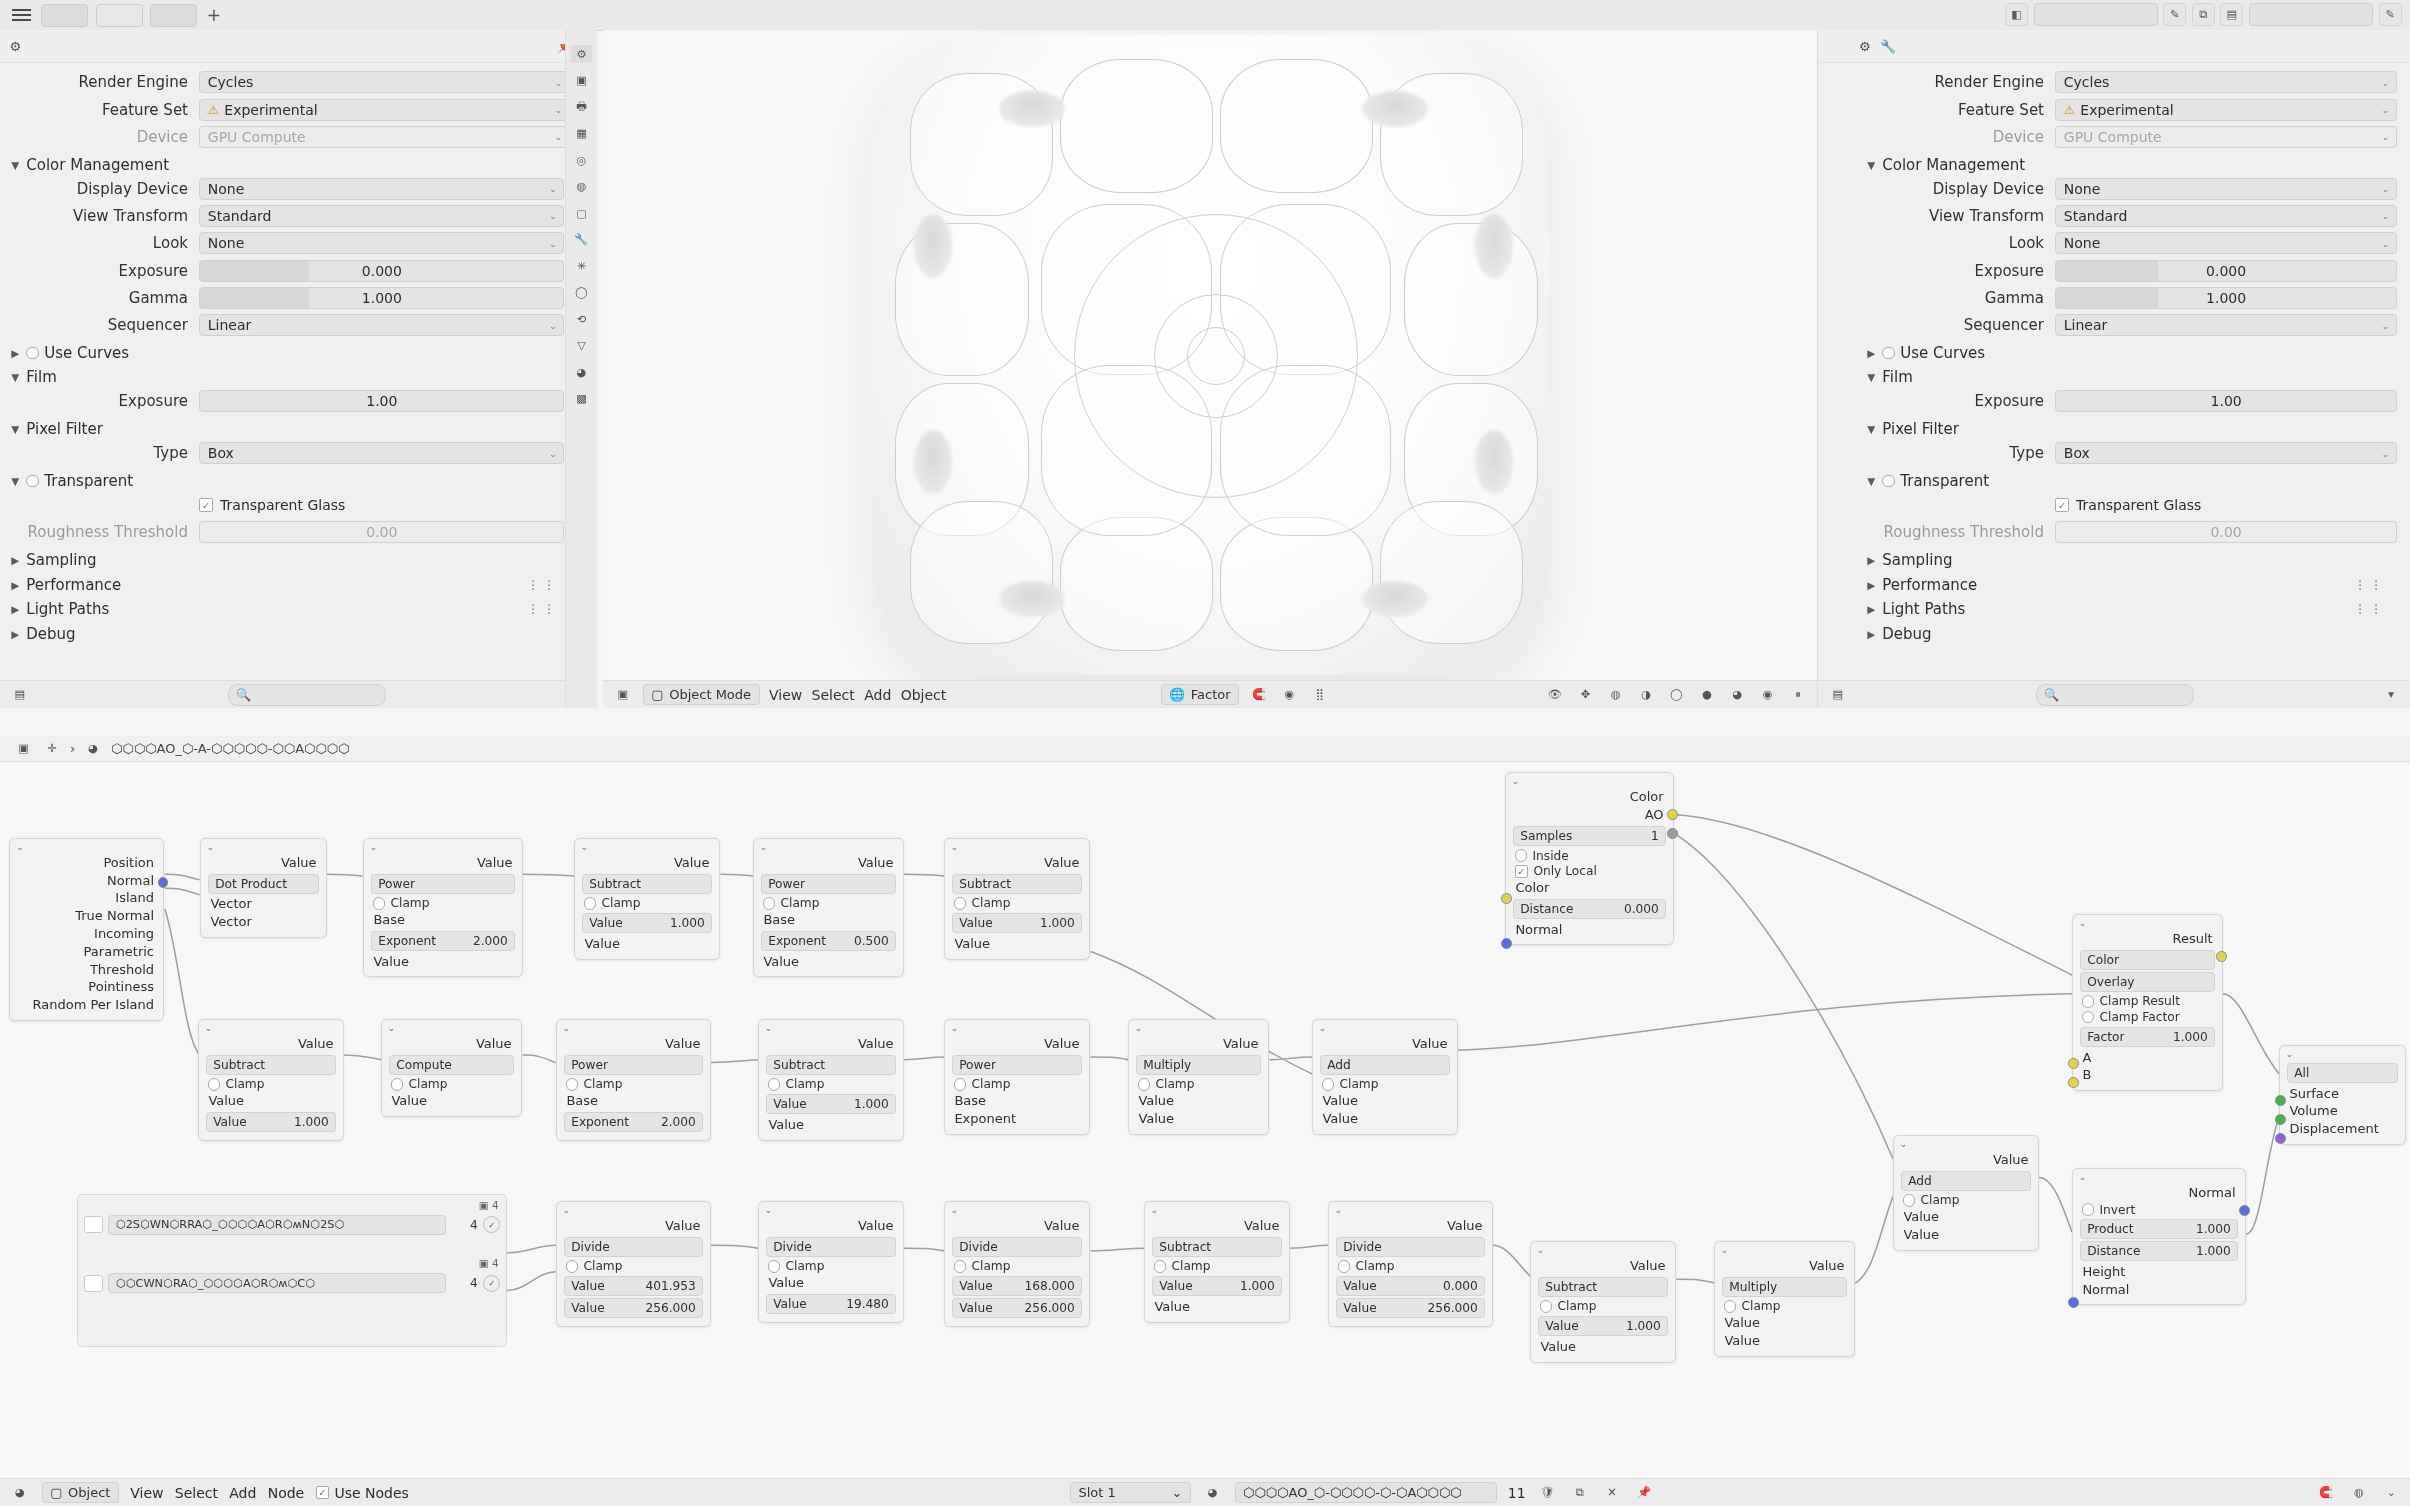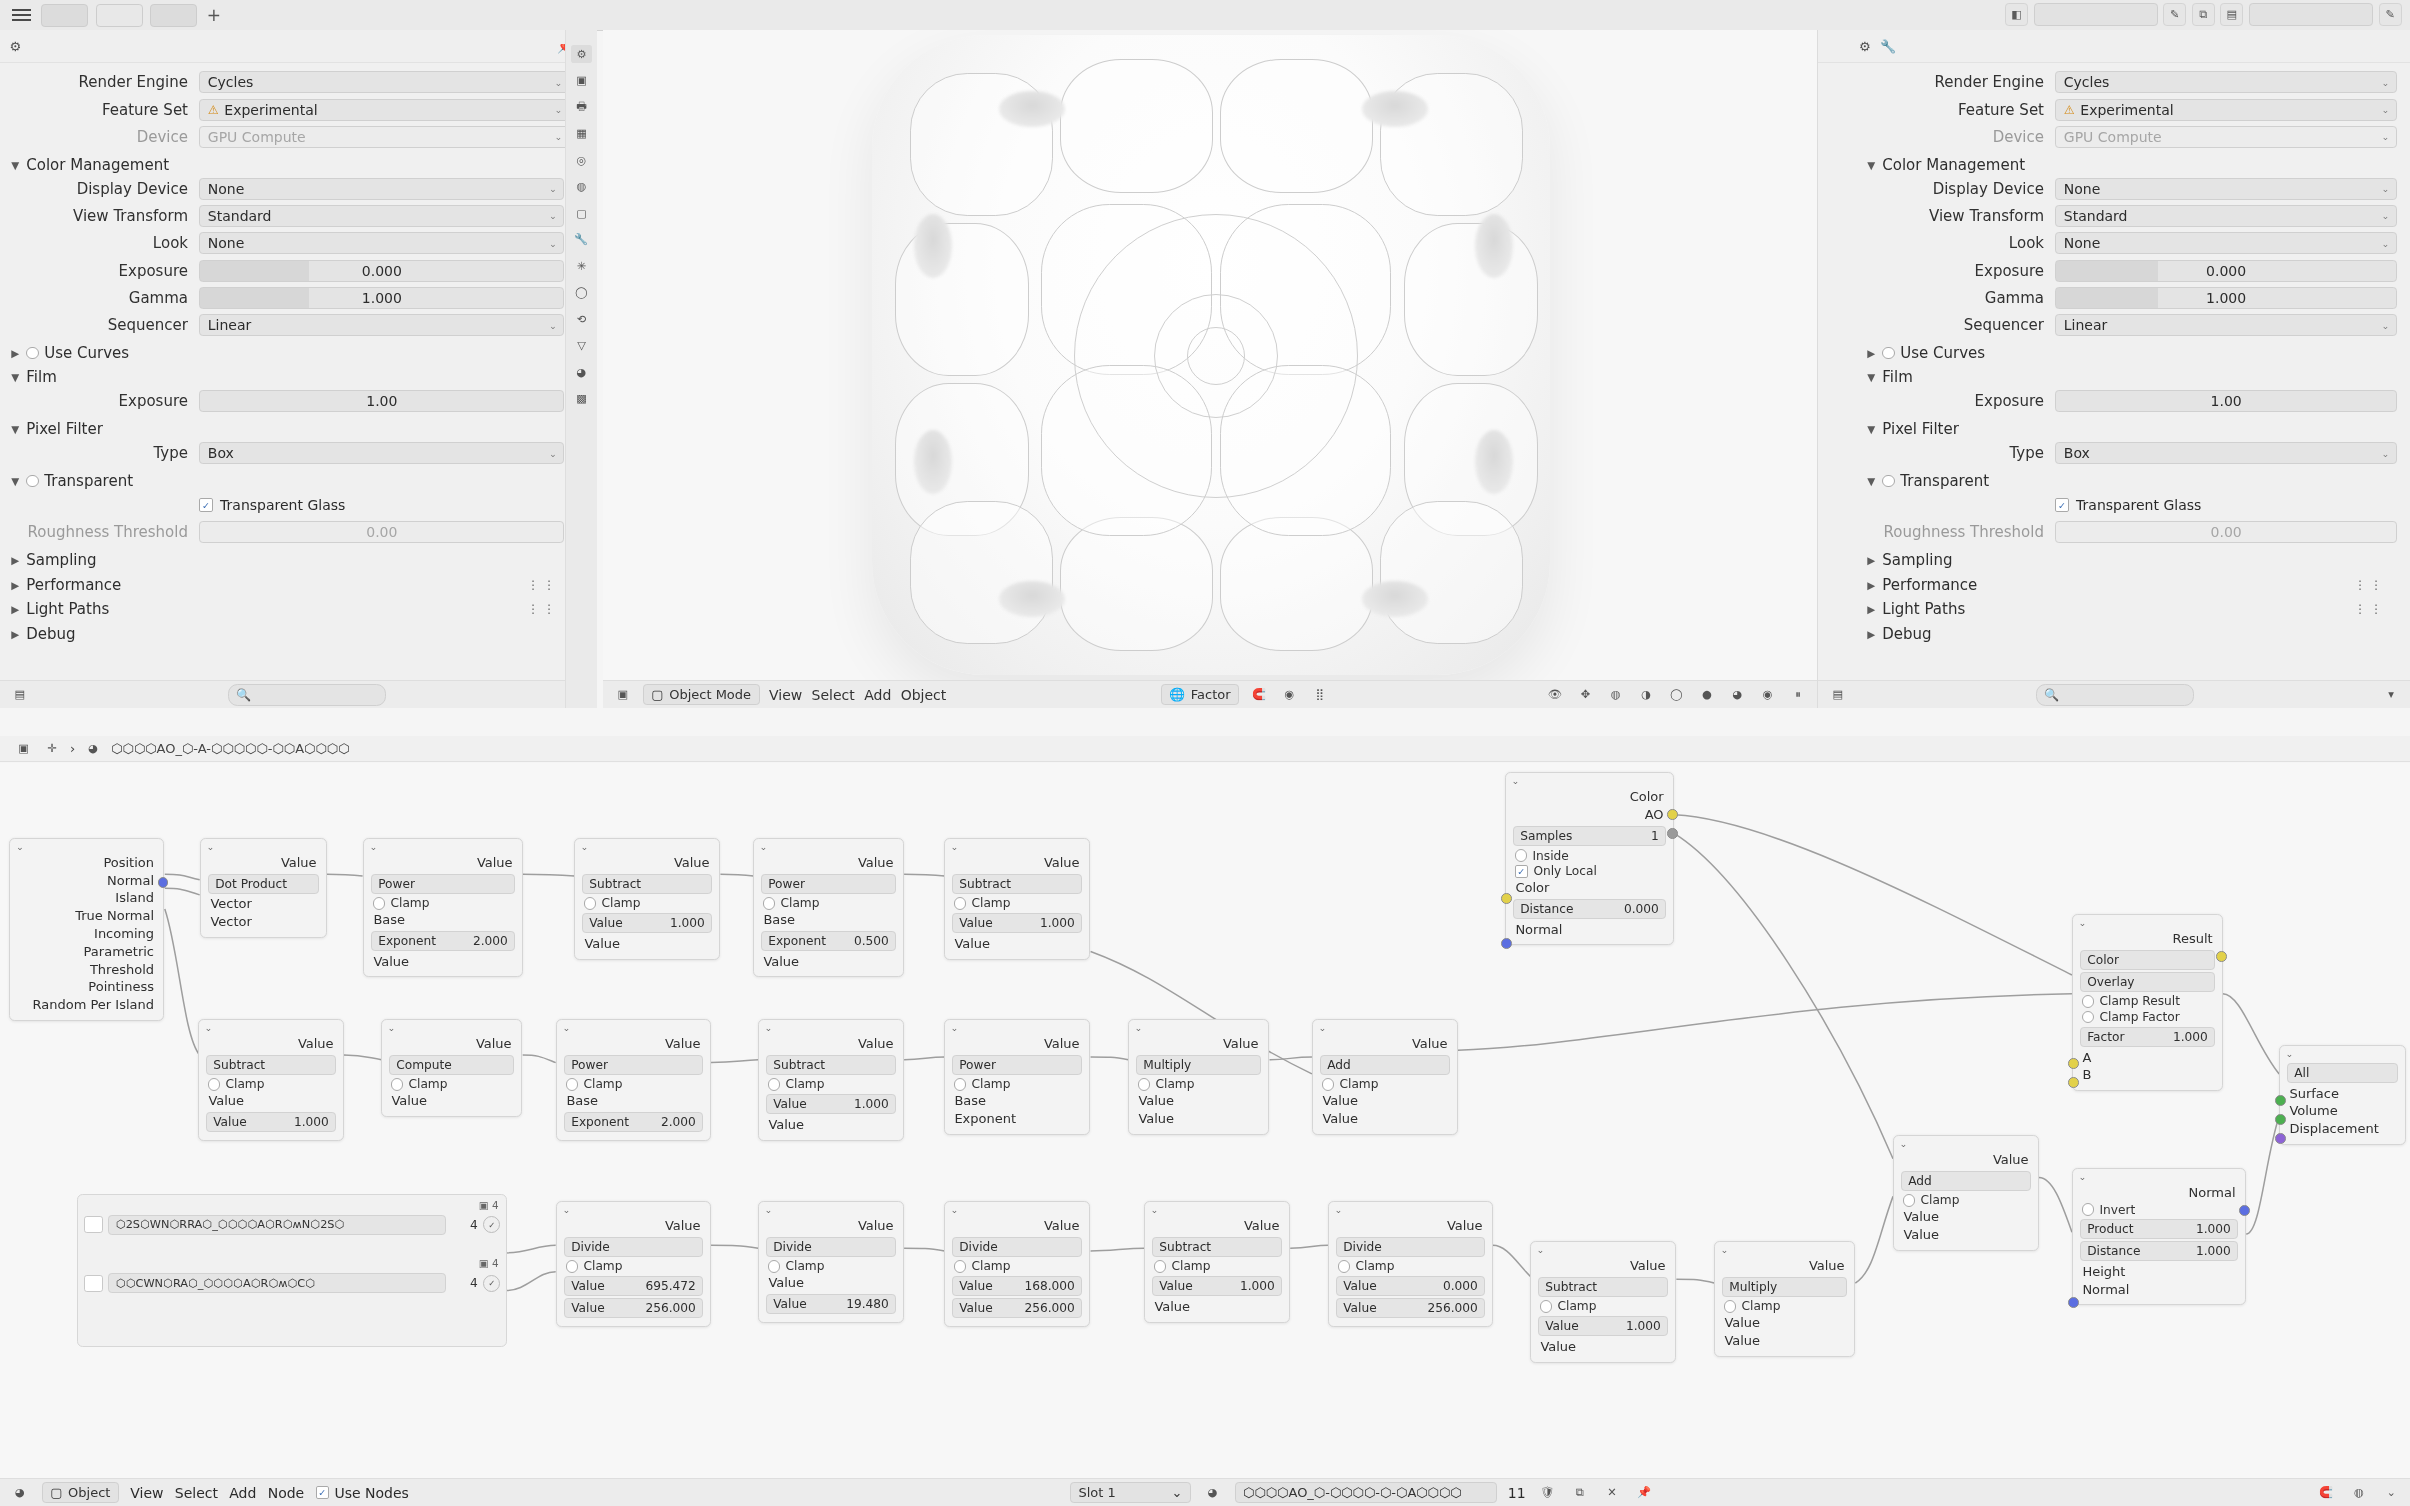--- a/index.html
+++ b/index.html
@@ -888,21 +888,21 @@
       <div class="node-in">Displacement<span class="sock l s-purple" style="top:87px"></span></div>
     </div>
 
     <div class="node" style="left:556px;top:438px;width:155px;">
       <div class="node-head">⌄</div>
       <div class="node-out">Value</div>
       <div class="nfield">Divide</div>
       <div class="ncheck"><span class="radio"></span>Clamp</div>
       <div class="nfield split">
           <span>Value</span>
-          <span>695.472</span>
+          <span>401.953</span>
         </div>
       <div class="nfield split">
           <span>Value</span>
           <span>256.000</span>
         </div>
     </div>
 
     <div class="node" style="left:758px;top:438px;width:146px;">
       <div class="node-head">⌄</div>
       <div class="node-out">Value</div>

